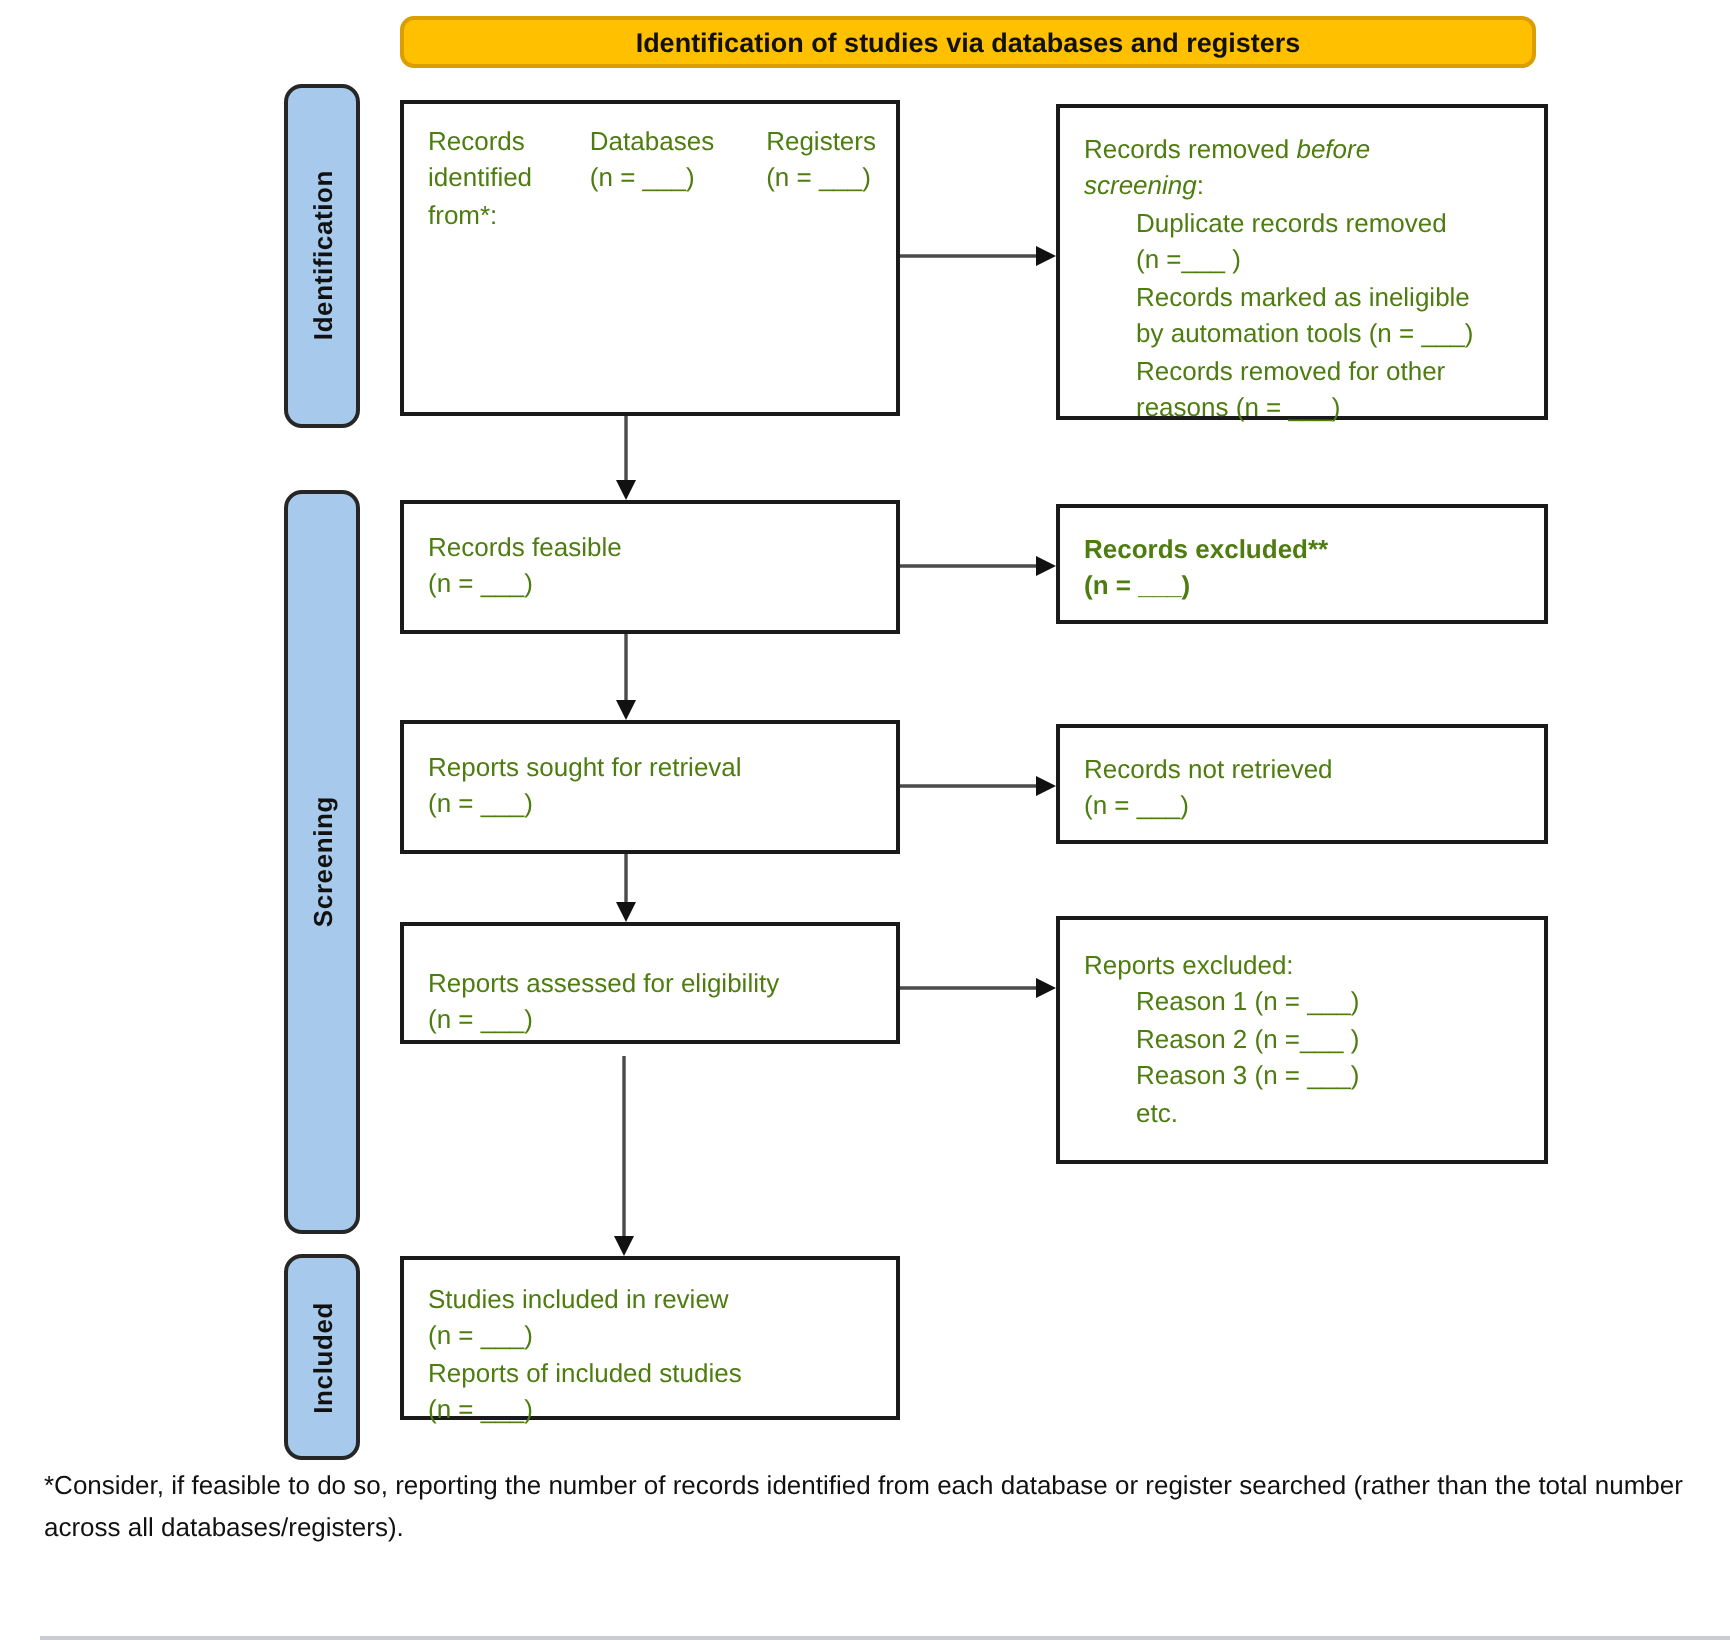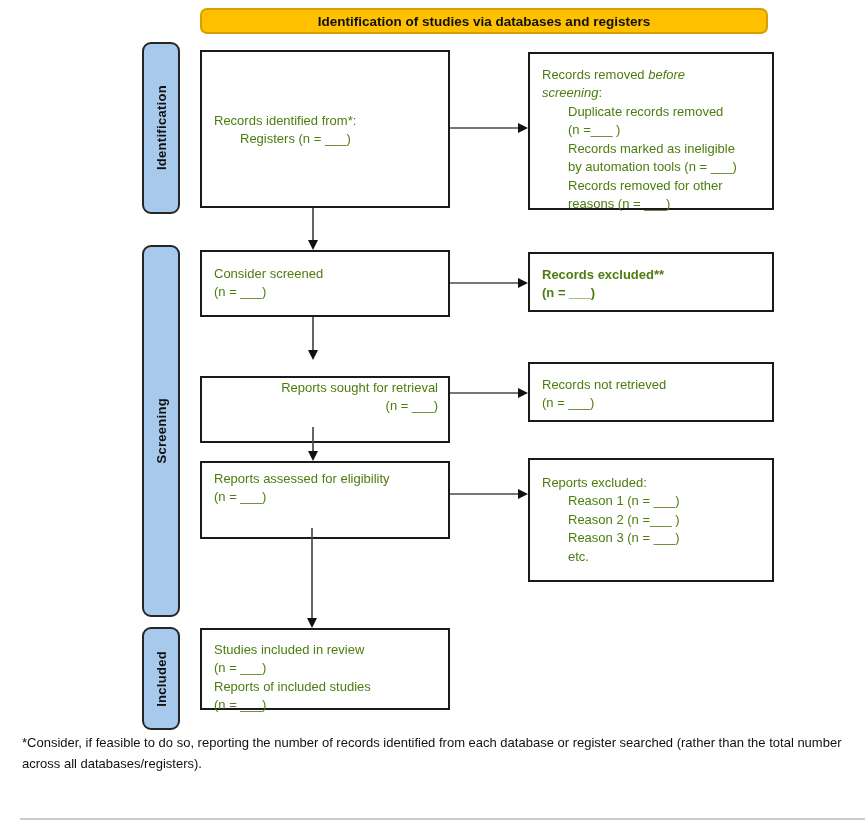--- a/index.html
+++ b/index.html
@@ -71,33 +71,32 @@
     box-sizing: border-box;
     padding: 10px 10px 8px 12px;
     font-size: 13px;
     line-height: 1.42;
     color: #4d7c0f;
   }
   .box .line { white-space: normal; }
   .box .ind  { padding-left: 26px; }
   .box.vcenter {
     display: flex;
-    flex-direction: column;
     justify-content: center;
   }
   .it { font-style: italic; }
   .col-left  { left: 180px; width: 250px; }
   .col-right { left: 508px; width: 246px; }
   .box-records-identified   { top: 50px;  height: 158px; }
   .box-records-removed      { top: 52px;  height: 158px; padding-top: 12px; }
   .box-records-screened     { top: 250px; height: 67px;  padding-top: 13px; }
   .box-records-excluded     { top: 252px; height: 60px;  padding-top: 12px; font-weight: bold; }
-  .box-reports-sought       { top: 376px; height: 67px;  padding-top: 1px; text-align: right; }
+  .box-reports-sought       { top: 360px; height: 67px;  padding-top: 13px; }
   .box-reports-not-retrieved{ top: 362px; height: 60px;  padding-top: 12px; }
-  .box-reports-assessed     { top: 461px; height: 78px;  padding-top: 7px; }
+  .box-reports-assessed     { top: 461px; height: 61px;  padding-top: 20px; }
   .box-reports-excluded     { top: 458px; height: 124px; padding-top: 14px; }
   .box-studies-included     { top: 628px; height: 82px; padding-top: 11px; }
   .title-mixed { max-width: 175px; }
   
   .arrows {
     position: absolute;
     left: 0; top: 0;
     width: 865px; height: 820px;
     pointer-events: none;
   }
@@ -128,25 +127,26 @@
   </div>
   <div class="stage stage-screening">
     <span class="vlabel">Screening</span>
   </div>
   <div class="stage stage-included">
     <span class="vlabel">Included</span>
   </div>
 
   <div class="box col-left box-records-identified vcenter">
     <div class="line">Records identified from*:</div>
+    <div class="line ind">Databases (n = ___)</div>
     <div class="line ind">Registers (n = ___)</div>
   </div>
 
   <div class="box col-left box-records-screened">
-    <div class="line">Consider screened</div>
+    <div class="line">Records feasible</div>
     <div class="line">(n = ___)</div>
   </div>
 
   <div class="box col-left box-reports-sought">
     <div class="line">Reports sought for retrieval</div>
     <div class="line">(n = ___)</div>
   </div>
 
   <div class="box col-left box-reports-assessed">
     <div class="line">Reports assessed for eligibility</div>

